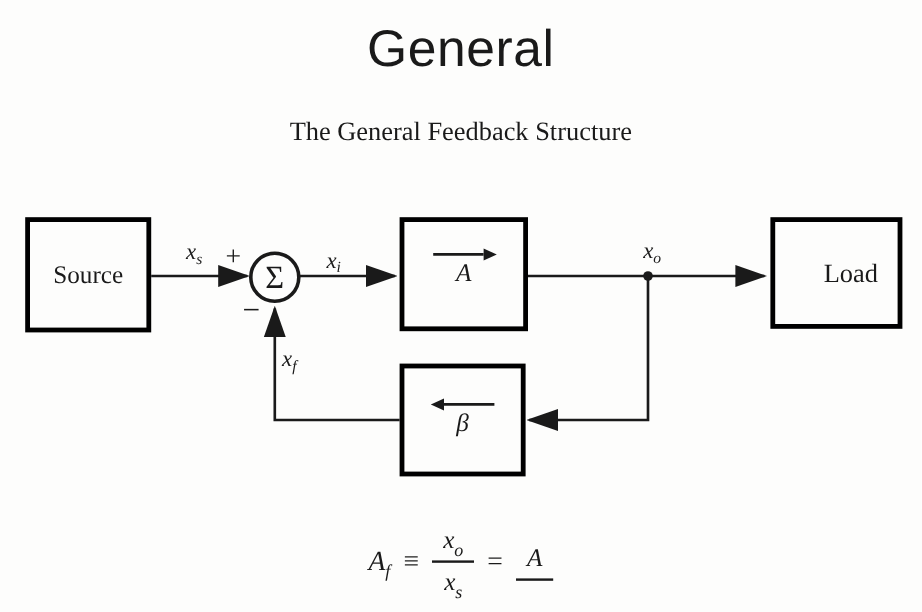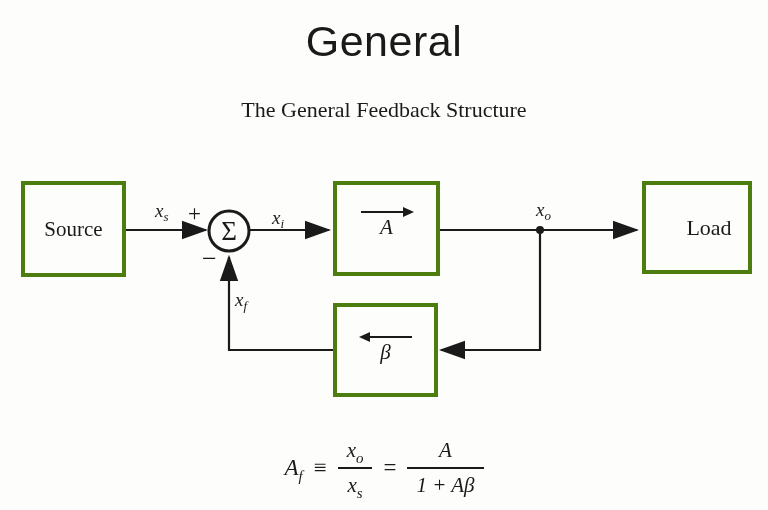--- a/index.html
+++ b/index.html
@@ -30,21 +30,21 @@
     text-align: center;
     font-family: "Liberation Serif", serif;
     font-weight: 400;
     font-size: 22px;
     line-height: 1.1;
   }
   .wires { position: absolute; left: 0; top: 0; }
   .box {
     position: absolute;
     box-sizing: border-box;
-    border: 4px solid #4d7c0f;
+    border: 4px solid #000000;
     display: flex;
     align-items: center;
     justify-content: center;
     font-size: 21px;
     background: transparent;
   }
   .box-source { left: 21px;  top: 181px; width: 105px; height: 96px; }
   .box-amp    { left: 333px; top: 181px; width: 107px; height: 95px; flex-direction: column; padding-bottom: 14px; }
   .box-load   { left: 642px; top: 181px; width: 110px; height: 93px; font-size: 22px; padding-left: 24px; }
   .box-beta   { left: 333px; top: 303px; width: 105px; height: 94px; flex-direction: column; padding-bottom: 8px; }
@@ -142,17 +142,16 @@
   <div class="formula">
     <span class="term"><span>A</span><sub>f</sub></span>
     <span class="rel">≡</span>
     <span class="frac">
       <span class="num"><span>x</span><sub>o</sub></span>
       <span class="den"><span>x</span><sub>s</sub></span>
     </span>
     <span class="rel">=</span>
     <span class="frac">
       <span class="num">A</span>
-      <span class="den">1 + Aβ</span>
     </span>
   </div>
 
 </div>
 
 </body></html>

